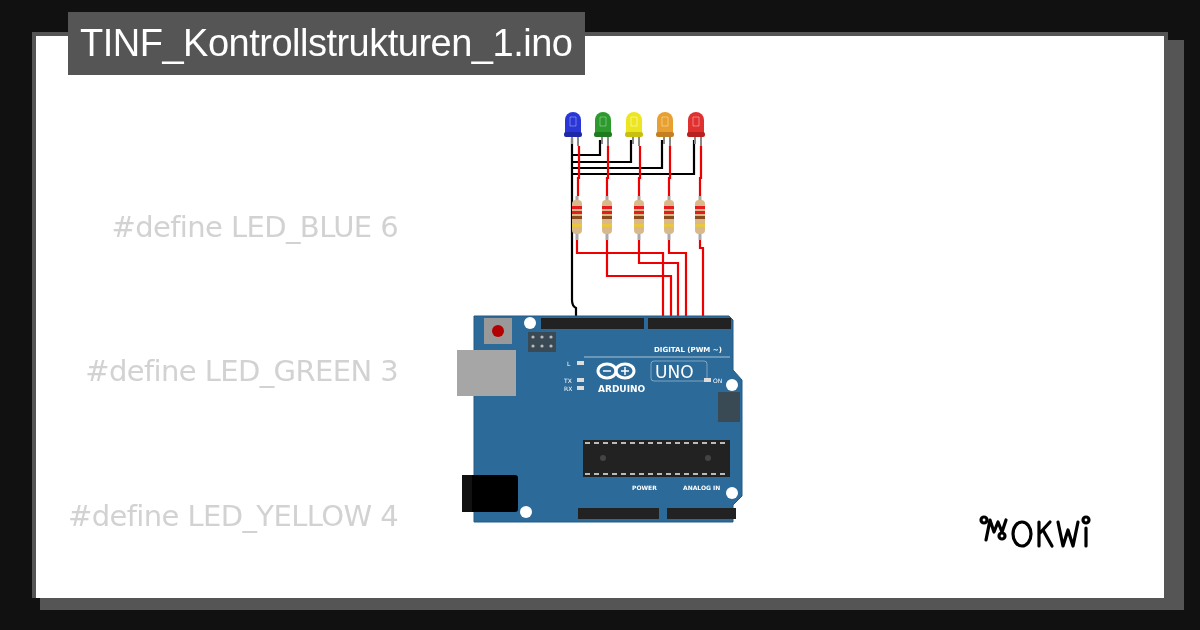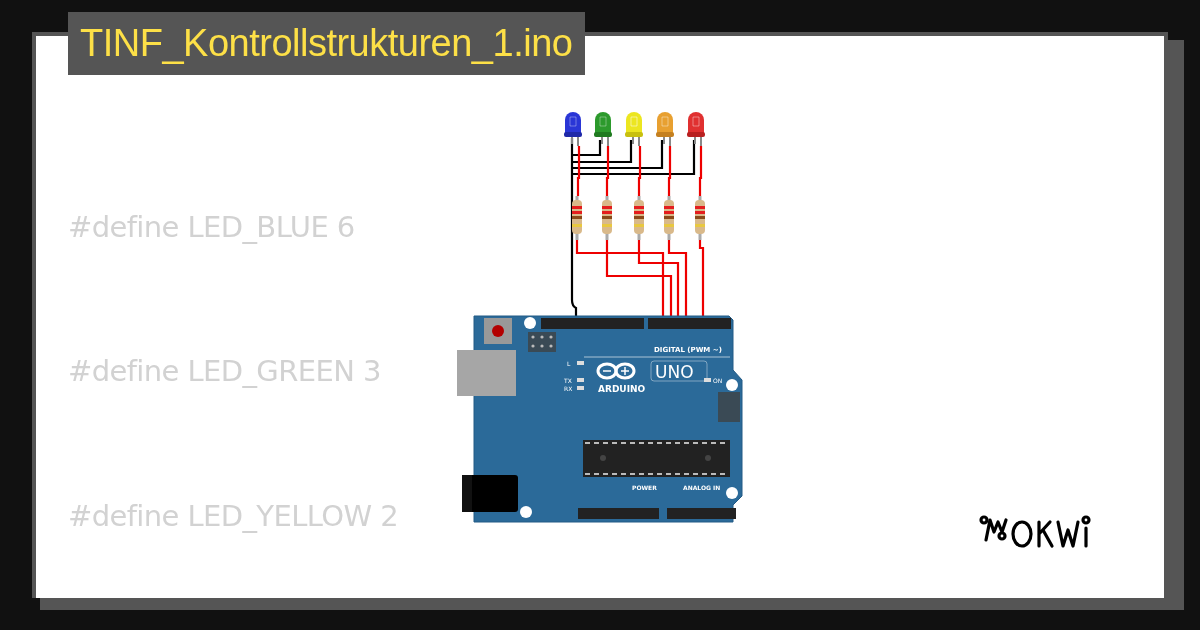--- a/index.html
+++ b/index.html
@@ -15,44 +15,44 @@
     .card {
       position: absolute; left: 32px; top: 32px; width: 1136px; height: 566px;
       background: #555555;
     }
     .card-inner {
       position: absolute; left: 4px; top: 4px; right: 4px; bottom: 0px;
       background: #ffffff; overflow: hidden;
     }
     .title-tab {
       position: absolute; left: 68px; top: 12px; height: 63px;
-      background: #555555; color: #fde047;
+      background: #555555; color: #ffffff;
       font-family: "Liberation Sans", sans-serif;
       font-size: 38px; line-height: 63px; padding: 0 13px 0 12px;
       letter-spacing: -0.5px; white-space: nowrap;
     }
     .code {
       position: absolute; left: 32px; top: 70px;
       font-family: "DejaVu Sans", sans-serif;
       color: #d2d2d2; font-size: 29px; line-height: 48.3px;
       white-space: pre; letter-spacing: -0.6px;
     }
-    .code-line { height: 48.3px; }
+    .code-line { height: 48.3px; text-align: right; }
     .wokwi-logo { position: absolute; left: 942px; top: 490px; width: 180px; height: 60px; }
   </style>
 </head>
 <body>
 
 <div class="card-shadow"></div>
 <div class="card">
   <div class="card-inner">
     <div class="code">
       <div class="code-line">#define LED_BLUE 6</div>
       <div class="code-line">#define LED_GREEN 3</div>
-      <div class="code-line">#define LED_YELLOW 2</div>
+      <div class="code-line">#define LED_YELLOW 4</div>
       
       
       
       
       
       
       
       
     </div>
   </div>

